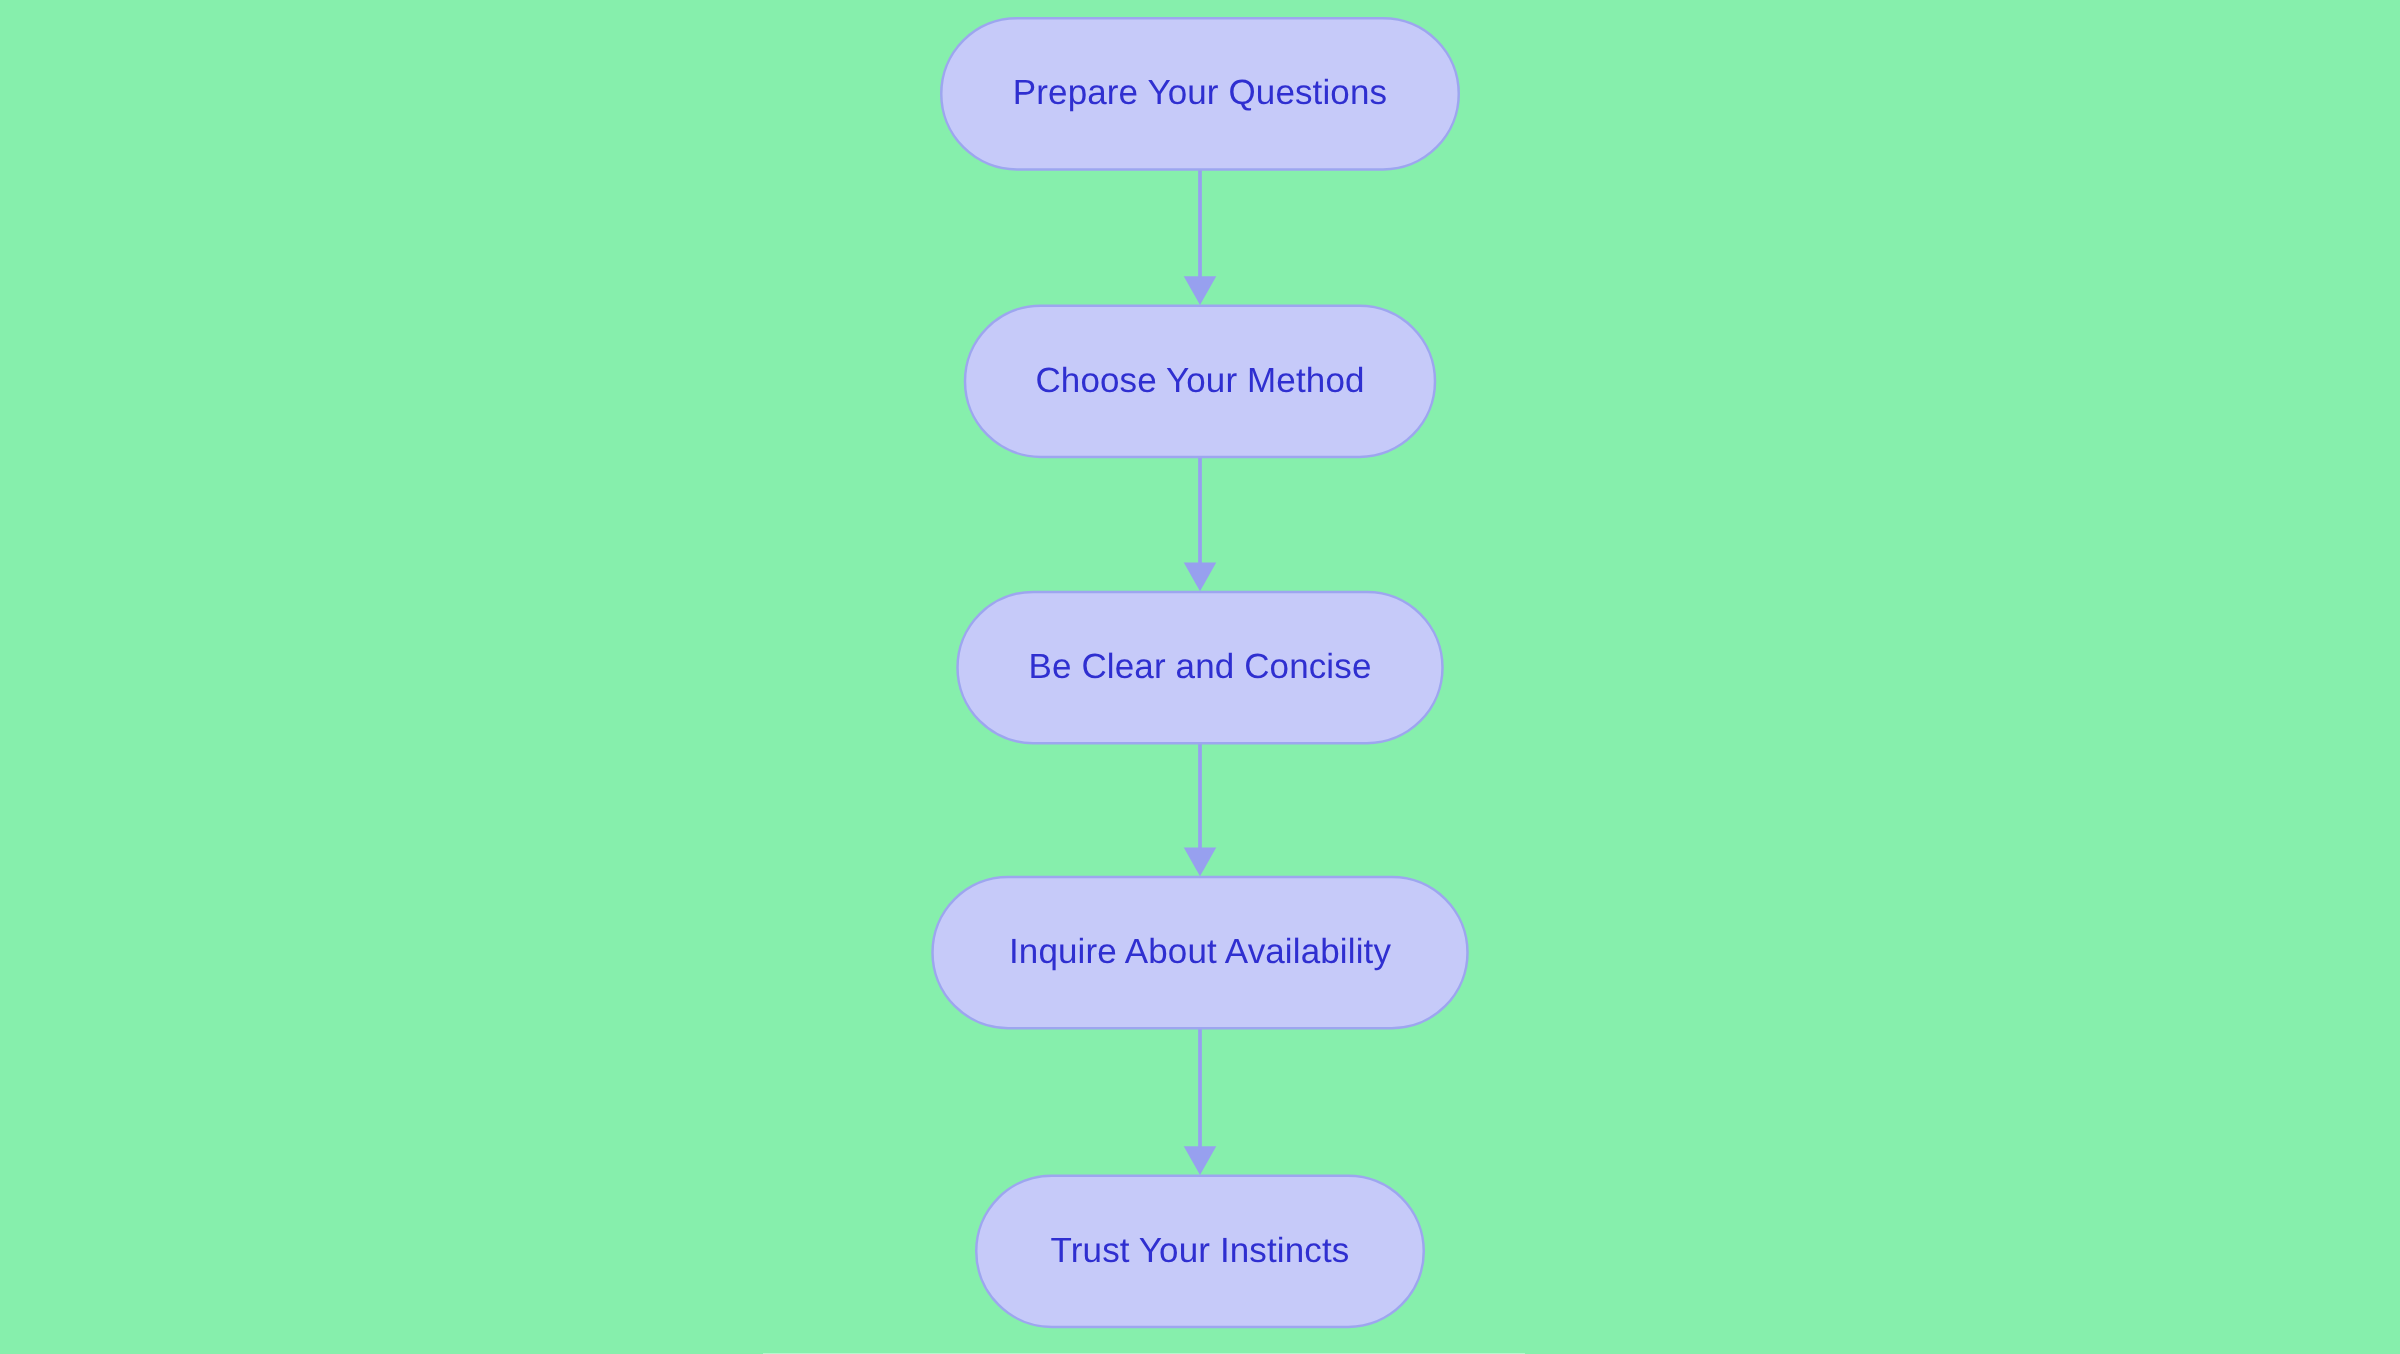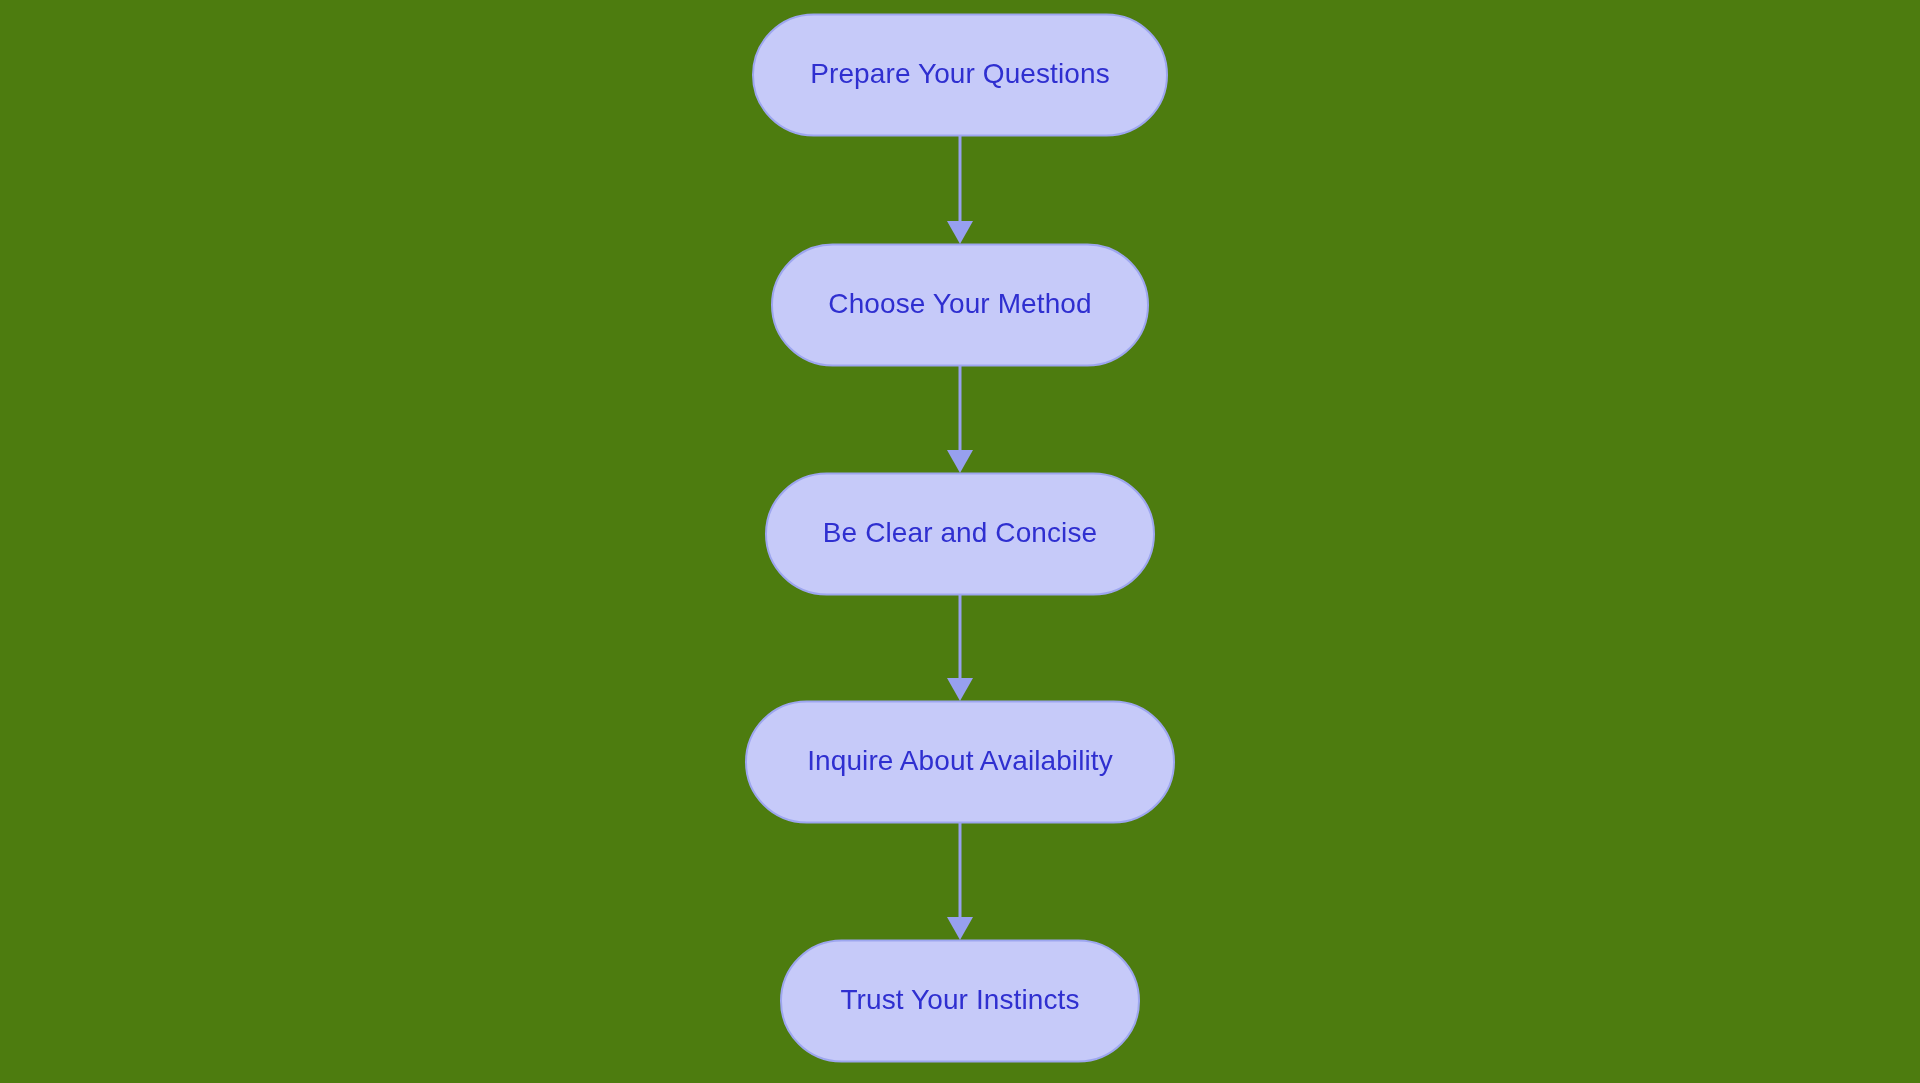--- a/index.html
+++ b/index.html
@@ -11,21 +11,21 @@
   body {
     width: 1920px;
     height: 1083px;
     overflow: hidden;
     font-family: "Liberation Sans", "DejaVu Sans", sans-serif;
   }
   #flowchart-canvas {
     position: relative;
     width: 1920px;
     height: 1083px;
-    background: #4d7c0f;
+    background: #86efac;
   }
   #flow-svg {
     position: absolute;
     left: 0;
     top: 0;
     width: 1920px;
     height: 1083px;
     display: block;
   }
   .node-label {

